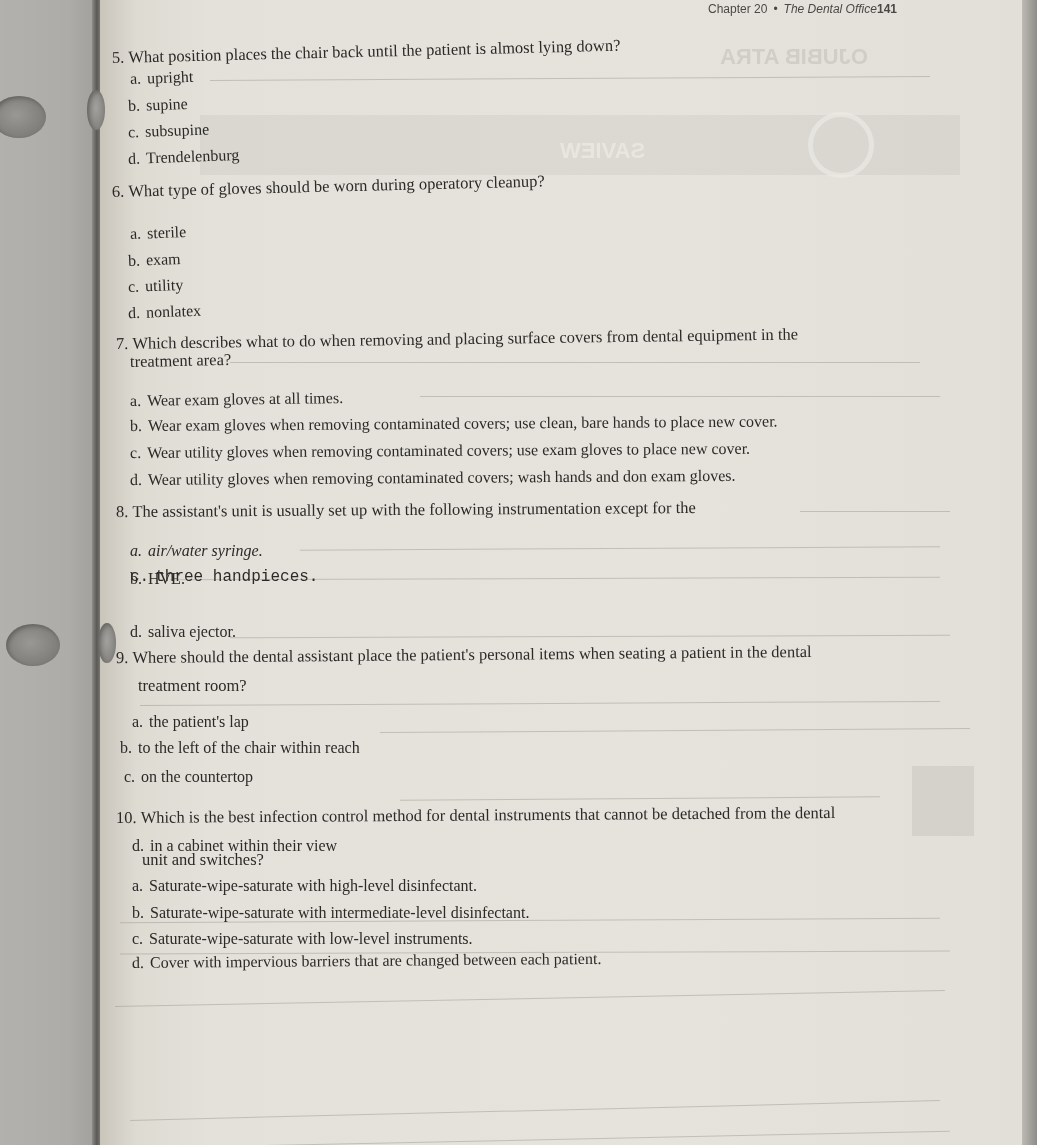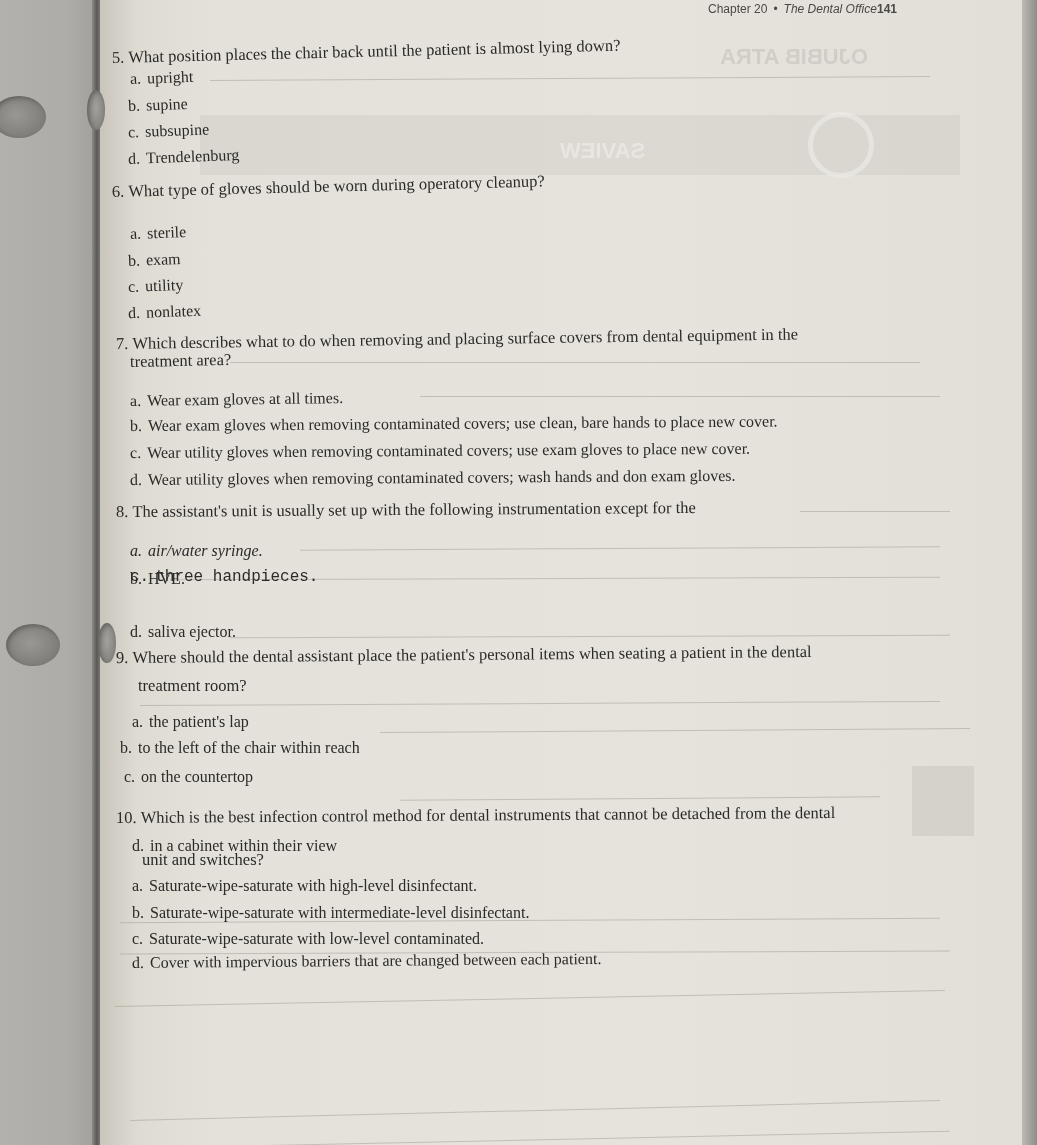--- a/index.html
+++ b/index.html
@@ -156,14 +156,14 @@
 <div class="opt" style="left:132px; top:794px;margin-top:44px;"><span class="letter">d.</span><span>in a cabinet within their view</span></div>
 
 <div class="q" style="left:116px; top:810px; transform:rotate(-0.4deg); transform-origin:left;">
   <span class="num">10.</span><span>Which is the best infection control method for dental instruments that cannot be detached from the dental</span>
 </div>
 <div class="q" style="left:142px; top:852px;">
   <span>unit and switches?</span>
 </div>
 <div class="opt" style="left:132px; top:878px;"><span class="letter">a.</span><span>Saturate-wipe-saturate with high-level disinfectant.</span></div>
 <div class="opt" style="left:132px; top:905px;"><span class="letter">b.</span><span>Saturate-wipe-saturate with intermediate-level disinfectant.</span></div>
-<div class="opt" style="left:132px; top:931px;"><span class="letter">c.</span><span>Saturate-wipe-saturate with low-level contaminated.</span></div>
+<div class="opt" style="left:132px; top:931px;"><span class="letter">c.</span><span>Saturate-wipe-saturate with low-level instruments.</span></div>
 <div class="opt" style="left:132px; top:955px; transform:rotate(-0.5deg); transform-origin:left;"><span class="letter">d.</span><span>Cover with impervious barriers that are changed between each patient.</span></div>
 
 </body></html>

